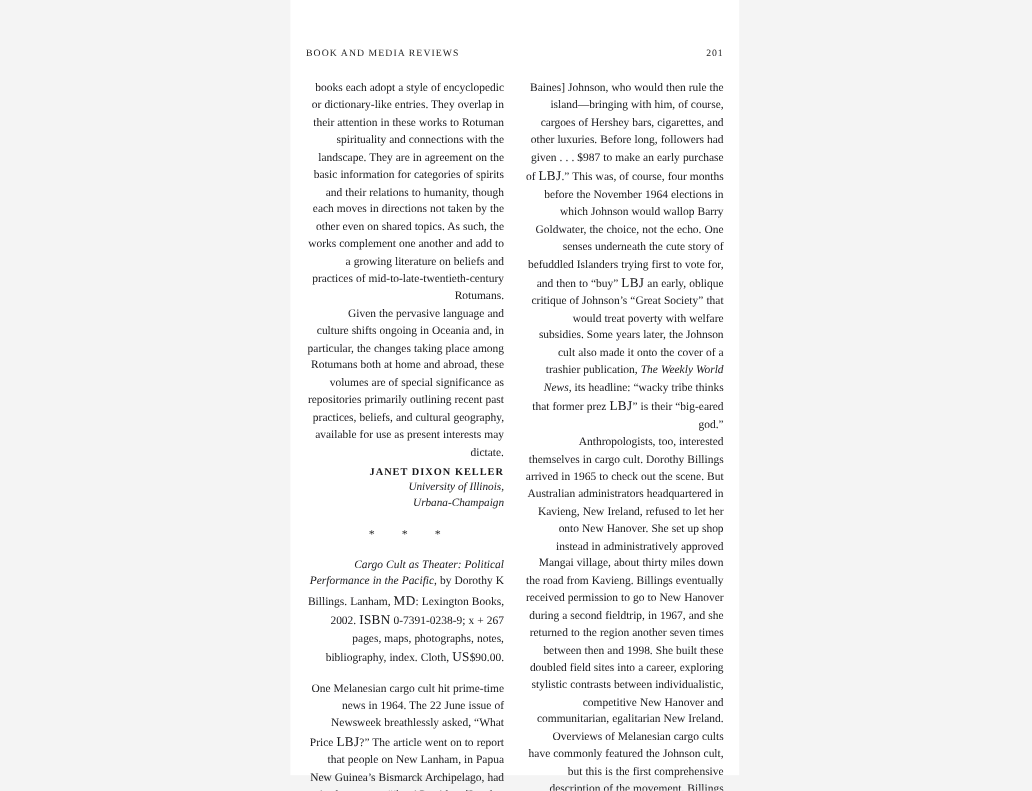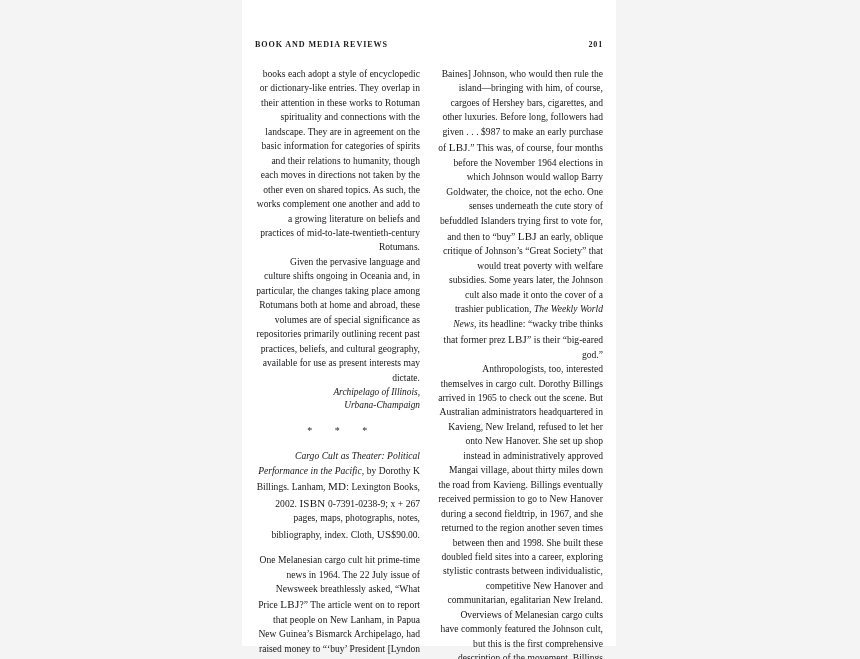--- a/index.html
+++ b/index.html
@@ -38,21 +38,21 @@
   }
 
   
   .running-head {
     display: flex;
     align-items: baseline;
     justify-content: space-between;
     font-size: 8.1px;
     letter-spacing: 0.9px;
     color: #1d1d1d;
-    font-weight: bold;
+    font-weight: normal;
     font-variant: small-caps;
     text-transform: uppercase;
     padding-bottom: 2px;
   }
   .running-head-title {
     white-space: nowrap;
   }
   .running-head-folio {
     white-space: nowrap;
     letter-spacing: 0.8px;
@@ -148,33 +148,34 @@
 
       <div class="columns">
 
         <div class="column">
 
           <p>books each adopt a style of encyclopedic or dictionary-like entries. They overlap in their attention in these works to Rotuman spirituality and connections with the landscape. They are in agreement on the basic information for categories of spirits and their relations to humanity, though each moves in directions not taken by the other even on shared topics. As such, the works complement one another and add to a growing literature on beliefs and practices of mid-to-late-twentieth-century Rotumans.</p>
 
           <p class="indent">Given the pervasive language and culture shifts ongoing in Oceania and, in particular, the changes taking place among Rotumans both at home and abroad, these volumes are of special significance as repositories primarily outlining recent past practices, beliefs, and cultural geography, available for use as present interests may dictate.</p>
 
           <div class="signature">
-            <div class="signature-affil">Archipelago of Illinois,</div>
+            <div class="signature-name">JANET DIXON KELLER</div>
+            <div class="signature-affil">University of Illinois,</div>
             <div class="signature-affil">Urbana-Champaign</div>
           </div>
 
           <div class="asterisks">
             <span>*</span><span>*</span><span>*</span>
           </div>
 
           <p class="citation"><span class="italic">Cargo Cult as Theater: Political Performance in the Pacific</span><span>, by Dorothy K Billings. Lanham, </span><span class="smallcaps">md</span><span>: Lexington Books, 2002. </span><span class="smallcaps">isbn</span><span> 0-7391-0238-9; x + 267 pages, maps, photographs, notes, bibliography, index. Cloth, </span><span class="smallcaps">us</span><span>$90.00.</span></p>
 
           <div class="citation-spacer"></div>
 
-          <p><span>One Melanesian cargo cult hit prime-time news in 1964. The 22 July issue of Newsweek breathlessly asked, “What Price </span><span class="smallcaps">lbj</span><span>?” The article went on to report that people on New Lanham, in Papua New Guinea’s Bismarck Archipelago, had raised money to “‘buy’ President [Lyndon</span></p>
+          <p><span>One Melanesian cargo cult hit prime-time news in 1964. The 22 June issue of Newsweek breathlessly asked, “What Price </span><span class="smallcaps">lbj</span><span>?” The article went on to report that people on New Lanham, in Papua New Guinea’s Bismarck Archipelago, had raised money to “‘buy’ President [Lyndon</span></p>
 
         </div>
 
         <div class="column">
 
           <p><span>Baines] Johnson, who would then rule the island—bringing with him, of course, cargoes of Hershey bars, cigarettes, and other luxuries. Before long, followers had given . . . $987 to make an early purchase of </span><span class="smallcaps">lbj</span><span>.” This was, of course, four months before the November 1964 elections in which Johnson would wallop Barry Goldwater, the choice, not the echo. One senses underneath the cute story of befuddled Islanders trying first to vote for, and then to “buy” </span><span class="smallcaps">lbj</span><span> an early, oblique critique of Johnson’s “Great Society” that would treat poverty with welfare subsidies. Some years later, the Johnson cult also made it onto the cover of a trashier publication, </span><span class="italic">The Weekly World News</span><span>, its headline: “wacky tribe thinks that former prez </span><span class="smallcaps">lbj</span><span>” is their “big-eared god.”</span></p>
 
           <p class="indent">Anthropologists, too, interested themselves in cargo cult. Dorothy Billings arrived in 1965 to check out the scene. But Australian administrators headquartered in Kavieng, New Ireland, refused to let her onto New Hanover. She set up shop instead in administratively approved Mangai village, about thirty miles down the road from Kavieng. Billings eventually received permission to go to New Hanover during a second fieldtrip, in 1967, and she returned to the region another seven times between then and 1998. She built these doubled field sites into a career, exploring stylistic contrasts between individualistic, competitive New Hanover and communitarian, egalitarian New Ireland.</p>
 
           <p class="indent">Overviews of Melanesian cargo cults have commonly featured the Johnson cult, but this is the first comprehensive description of the movement. Billings combines the story of</p>

